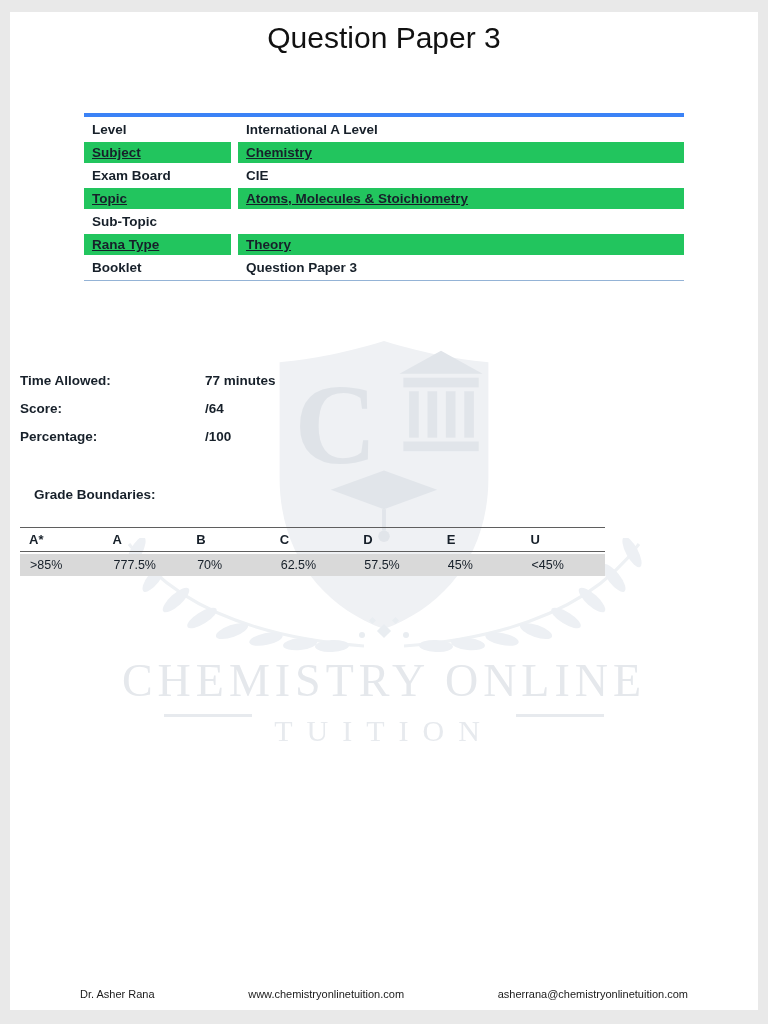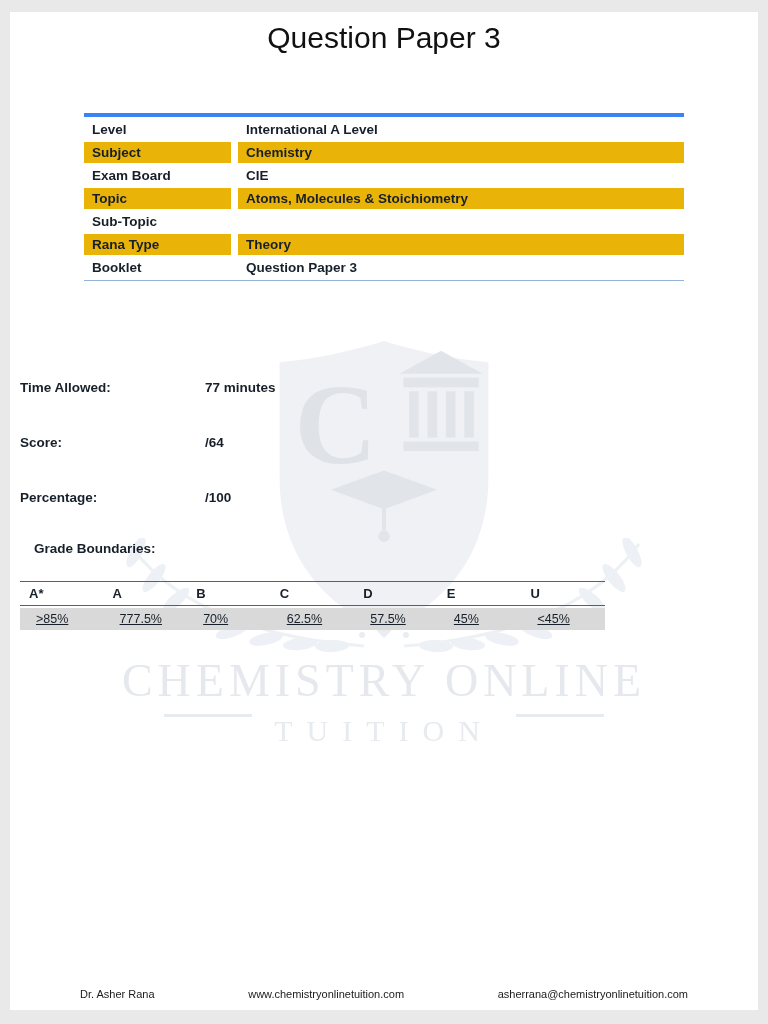--- a/index.html
+++ b/index.html
@@ -29,35 +29,35 @@
               font-weight:normal; color:#111; }
 
   .info-table { width:600px; margin:57px auto 0; border-top:4px solid #3b82f6;
                 border-bottom:1px solid #94b3d6; padding:1px 0; }
   .info-row { display:flex; height:23px; align-items:center; }
   .info-cell { height:21px; display:flex; align-items:center; padding-left:8px;
                font-size:13.5px; font-weight:bold; }
   .cell-label { width:147px; }
   .cell-gap { width:7px; height:21px; }
   .cell-value { flex:1; }
-  .info-row.shaded .info-cell { background:#eab308; }
+  .info-row.shaded .info-cell { background:#22c55e;text-decoration:underline; }
 
   .stats { margin-top:92px; padding-left:10px; }
-  .stat-row { display:flex; height:28px; align-items:center; font-size:13.5px; font-weight:bold;margin-top:27px; }
+  .stat-row { display:flex; height:28px; font-size:13.5px; font-weight:bold; }
   .stat-label { width:185px; }
 
   .grade-heading { margin-top:30px; padding-left:24px; font-size:13.5px; font-weight:bold; height:18px; }
   .grade-table { margin:22px 0 0 10px; width:585px; }
   .grade-head { display:grid; grid-template-columns:repeat(7,1fr); align-items:center;
                 height:25px; border-top:1px solid #5f5f5f; border-bottom:1px solid #5f5f5f;
                 font-size:13px; font-weight:bold; }
   .grade-head .grade-cell { padding-left:9px; }
   .grade-vals { display:grid; grid-template-columns:repeat(7,1fr); align-items:center;
                 height:22px; margin-top:2px; background:#d9d9d9; font-size:12.5px; }
-  .grade-vals .grade-cell { padding-left:16px;text-decoration:underline; }
+  .grade-vals .grade-cell { padding-left:10px; }
 
   .footer { position:absolute; left:0; right:0; bottom:18px; display:flex;
             justify-content:space-between; padding:0 70px; font-size:11px; color:#1a1a1a; }
   .footer .link { text-decoration:none; color:#1a1a1a; }
 </style>
 </head>
 <body>
 
 <div class="frame">
   <div class="page">

